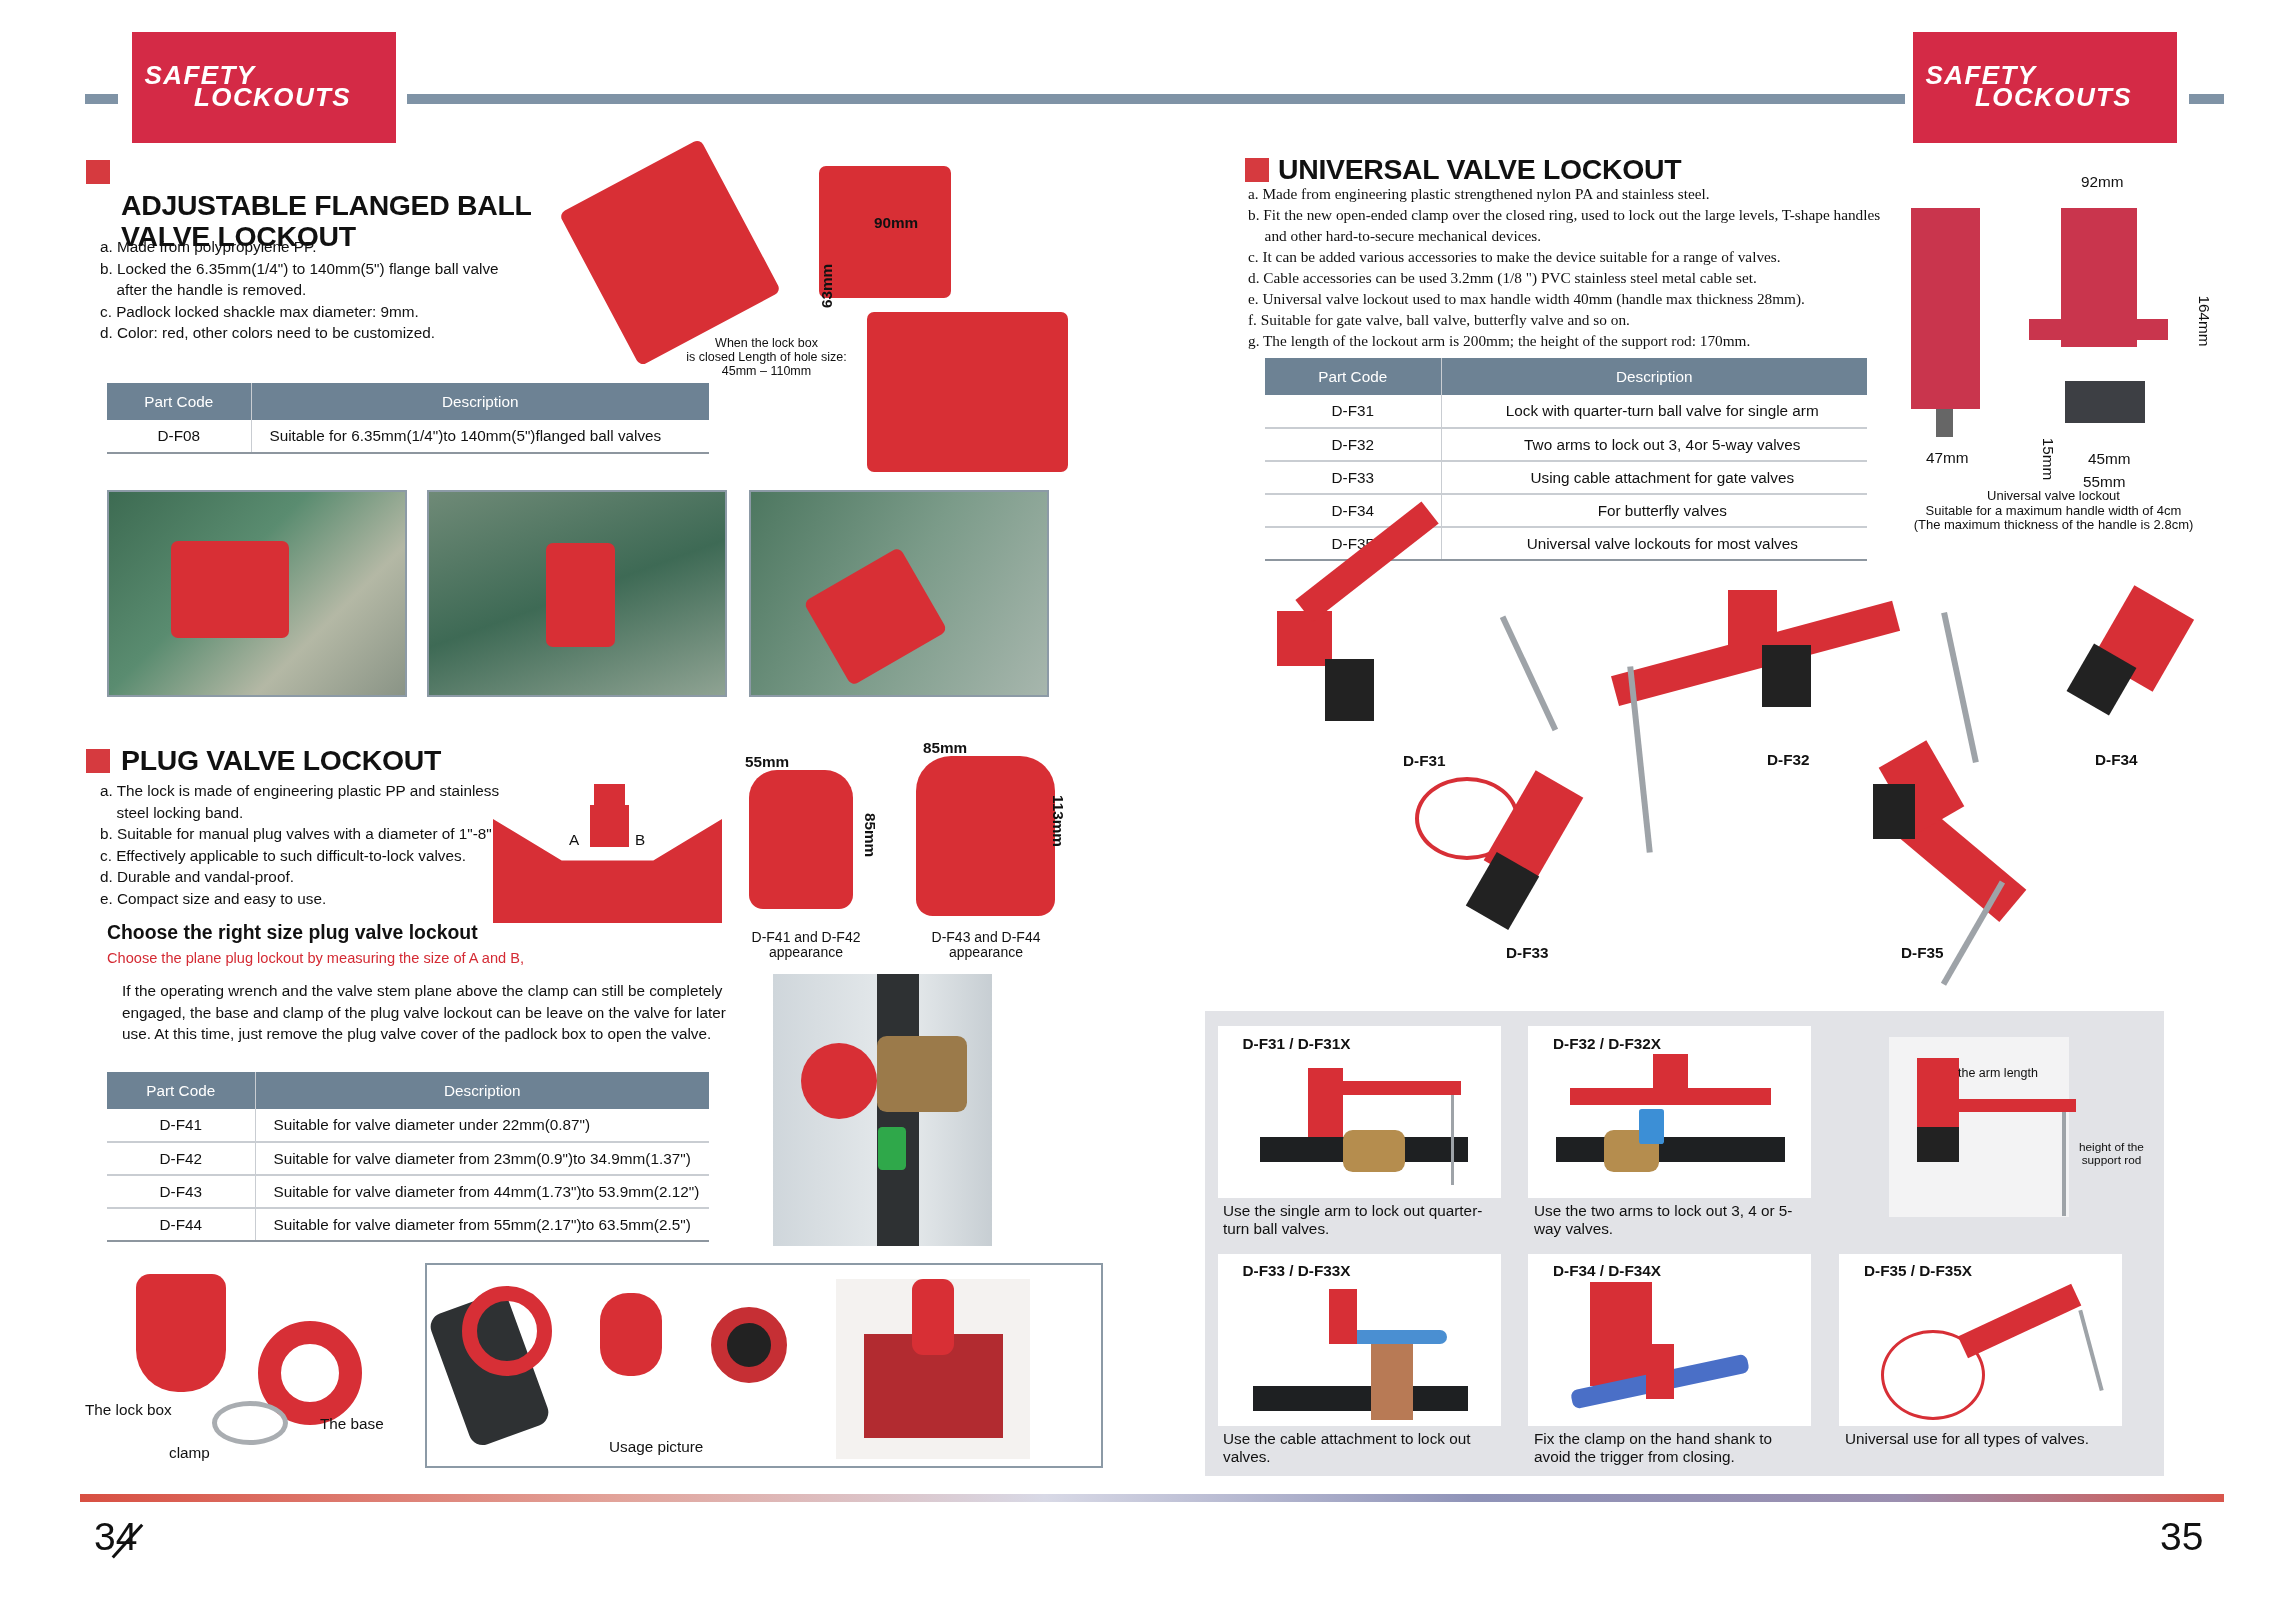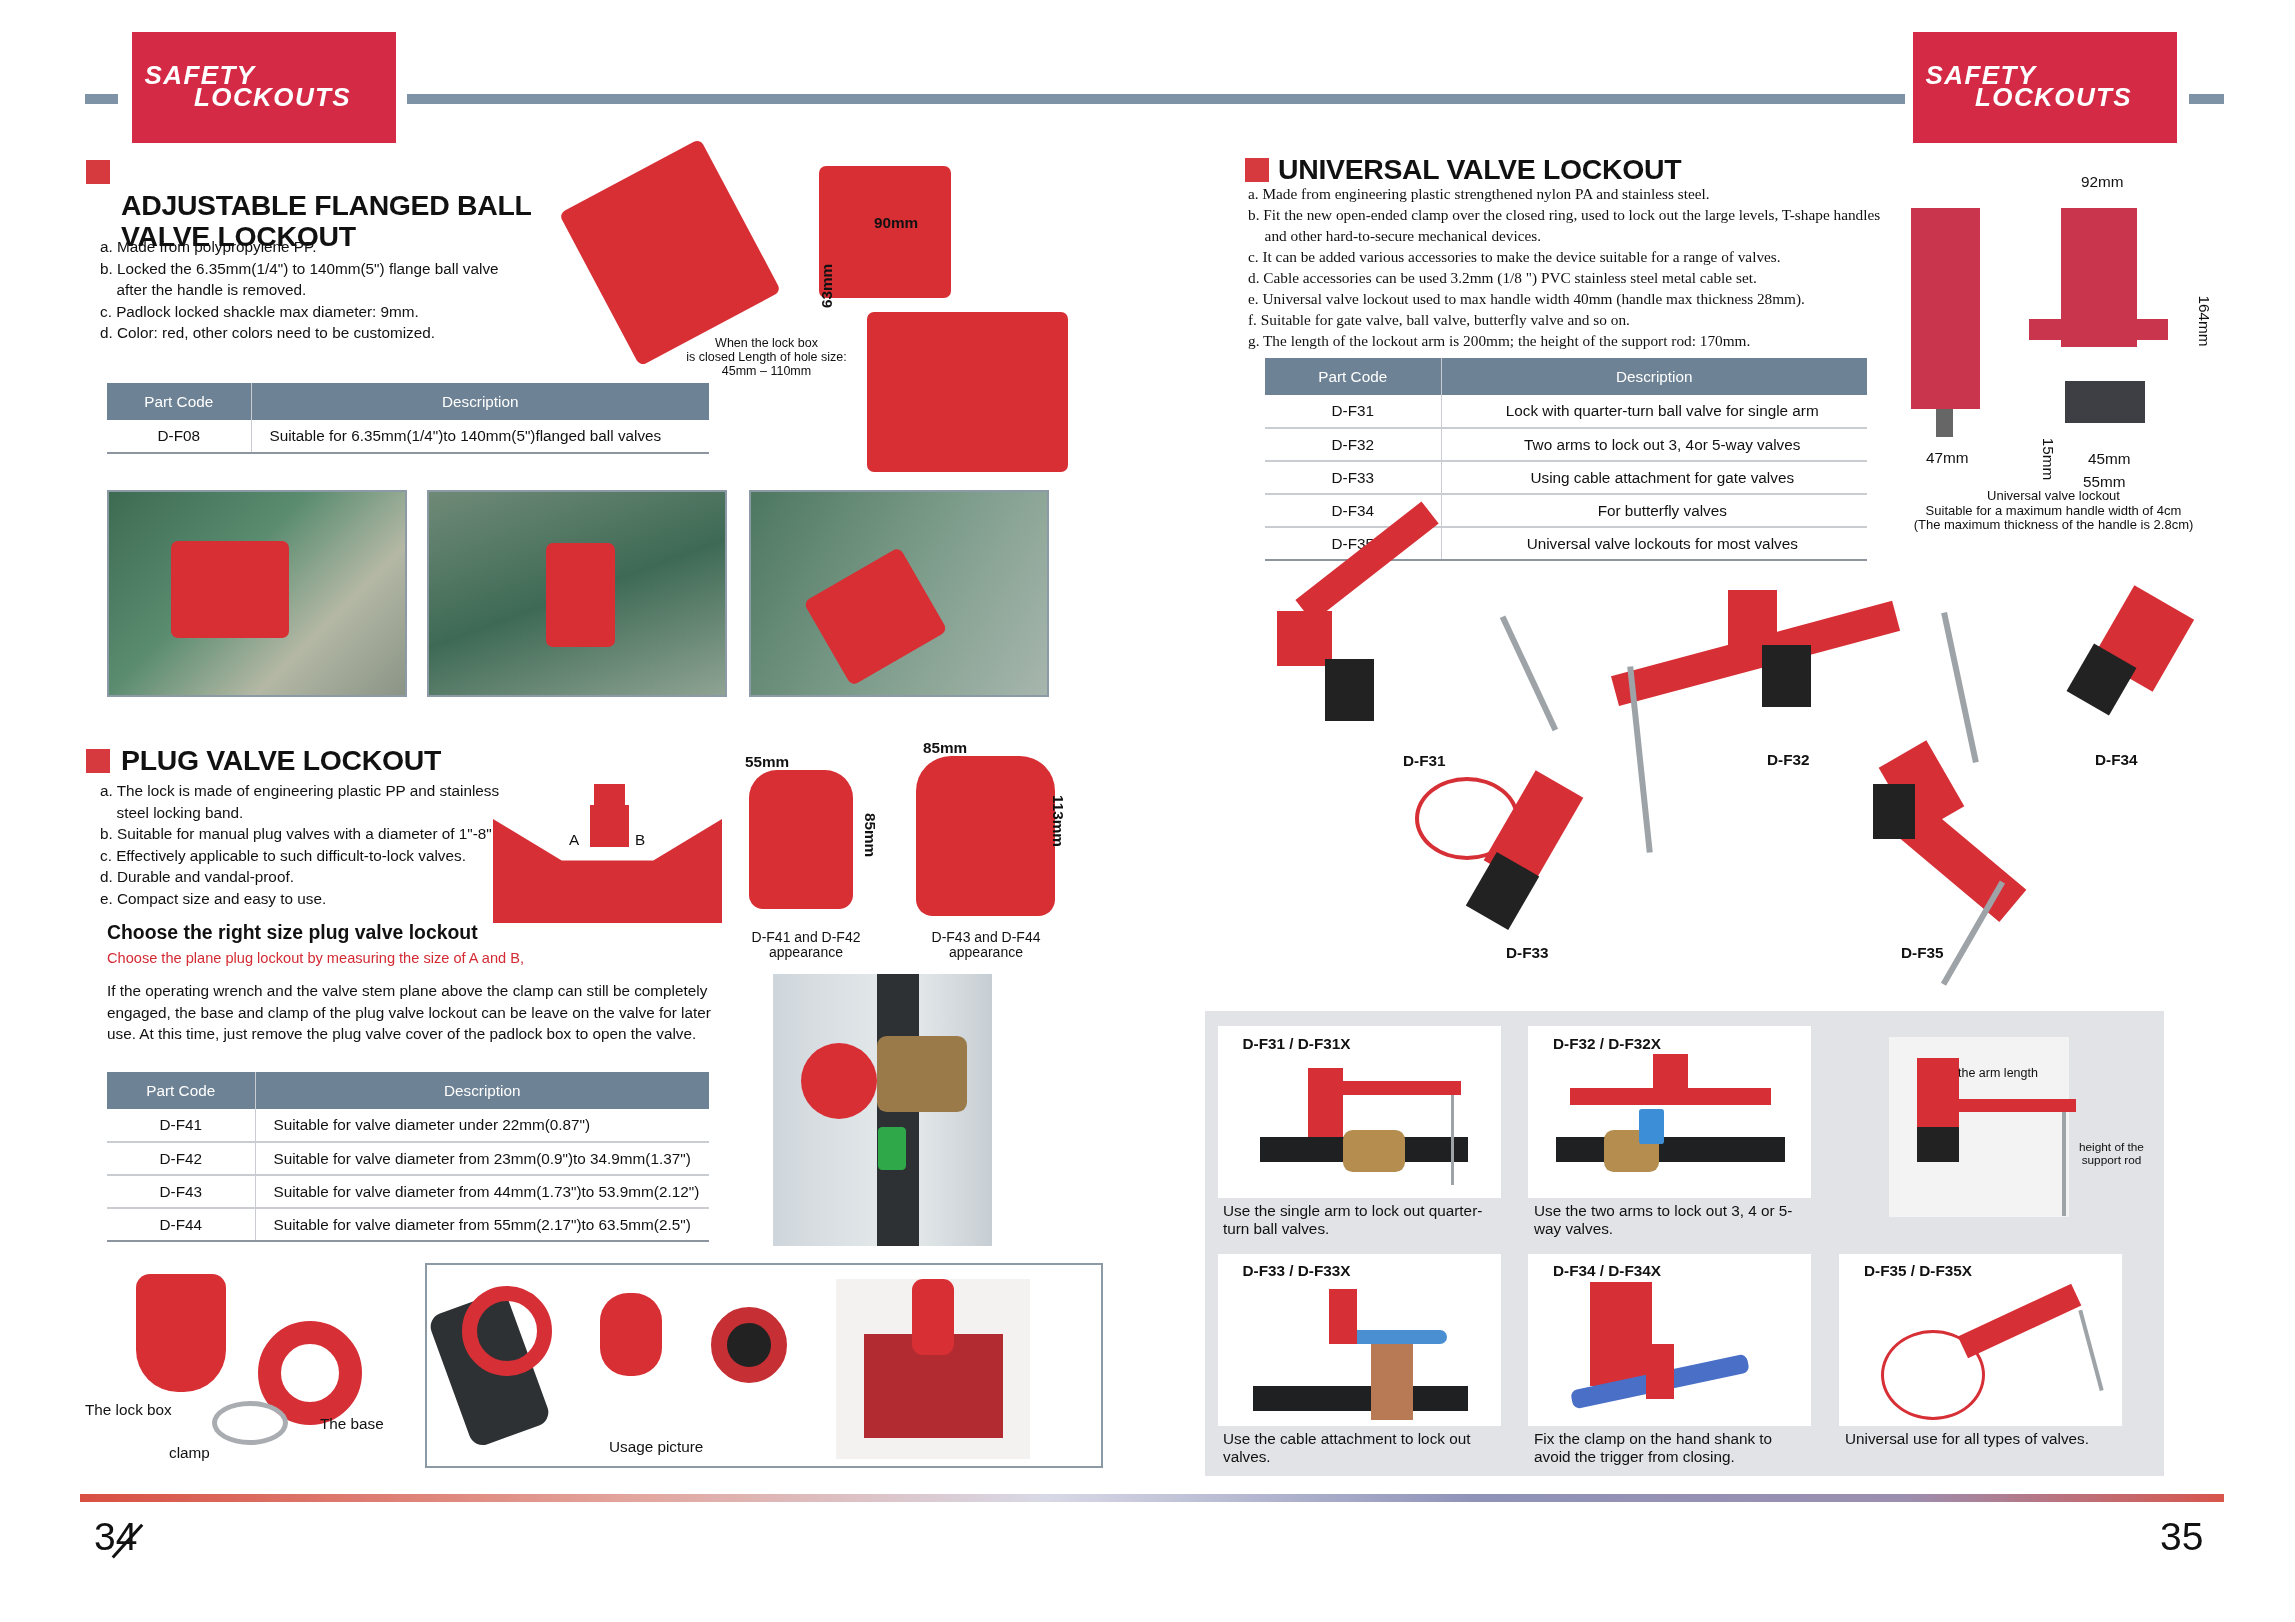--- a/index.html
+++ b/index.html
@@ -145,21 +145,21 @@
 <div class="redblock" style="left:916px; top:756px; width:139px; height:160px; border-radius:35px 35px 16.6px 16.6px;"></div>
 <div class="dim" style="left:923px; top:739px;">85mm</div>
 <div class="dim" style="left:1032px; top:812px; transform:rotate(90deg);">113mm</div>
 <div class="caption" style="left:913px; top:930px; width:146px;">
   <div>D-F43  and  D-F44</div>
   <div>appearance</div>
 </div>
 
 <div class="abs" style="left:107px; top:921px; font-size:19.4px; font-weight:bold;">Choose the right size plug valve lockout</div>
 <div class="abs" style="left:107px; top:950px; font-size:14.6px; color:#d42a33;">Choose the plane plug lockout by measuring the size of A and B,</div>
-<div class="abs" style="left:107px; top:980px; width:610px; font-size:15.3px; line-height:21.5px;">If the operating wrench and the valve stem plane above the clamp can still be completely engaged, the base and clamp of the plug valve lockout can be leave on the valve for later use. At this time, just remove the plug valve cover of the padlock box to open the valve.</div>
+<div class="abs" style="left:122px; top:980px; width:610px; font-size:15.3px; line-height:21.5px;">If the operating wrench and the valve stem plane above the clamp can still be completely engaged, the base and clamp of the plug valve lockout can be leave on the valve for later use. At this time, just remove the plug valve cover of the padlock box to open the valve.</div>
 
 <div class="photo" style="left:773px; top:974px; width:219px; height:272px; border:none; background:linear-gradient(90deg,#cfd6db 0%,#e7ebed 60%,#c7ced3 100%);">
   <div class="abs" style="left:104px; top:0; width:42px; height:272px; background:#2e3133;"></div>
   <div class="abs" style="left:104px; top:62px; width:90px; height:76px; background:#9b7a4a; border-radius:9.7px;"></div>
   <div class="redblock" style="left:28px; top:69px; width:76px; height:76px; border-radius:38px;"></div>
   <div class="abs" style="left:105px; top:153px; width:28px; height:43px; background:#2fa84a; border-radius:4.2px;"></div>
 </div>
 
 <table class="spec" style="left:107px; top:1072px; width:602px;">
   <tbody>

